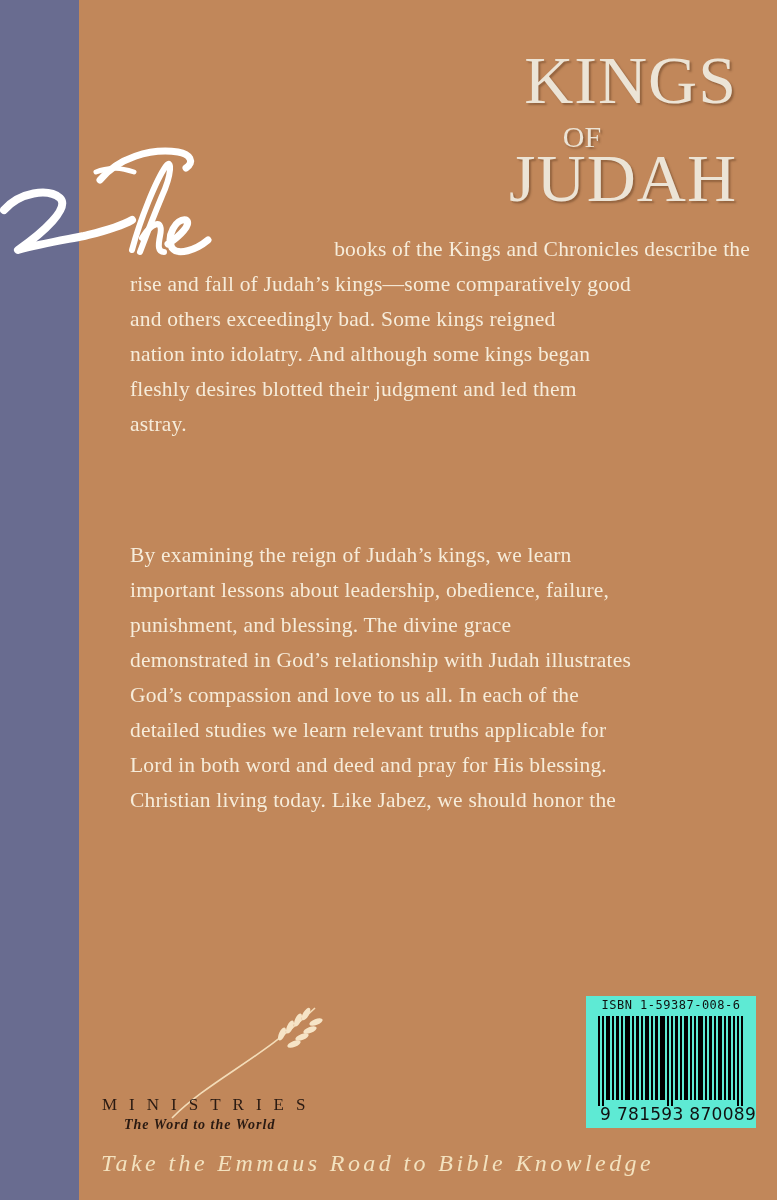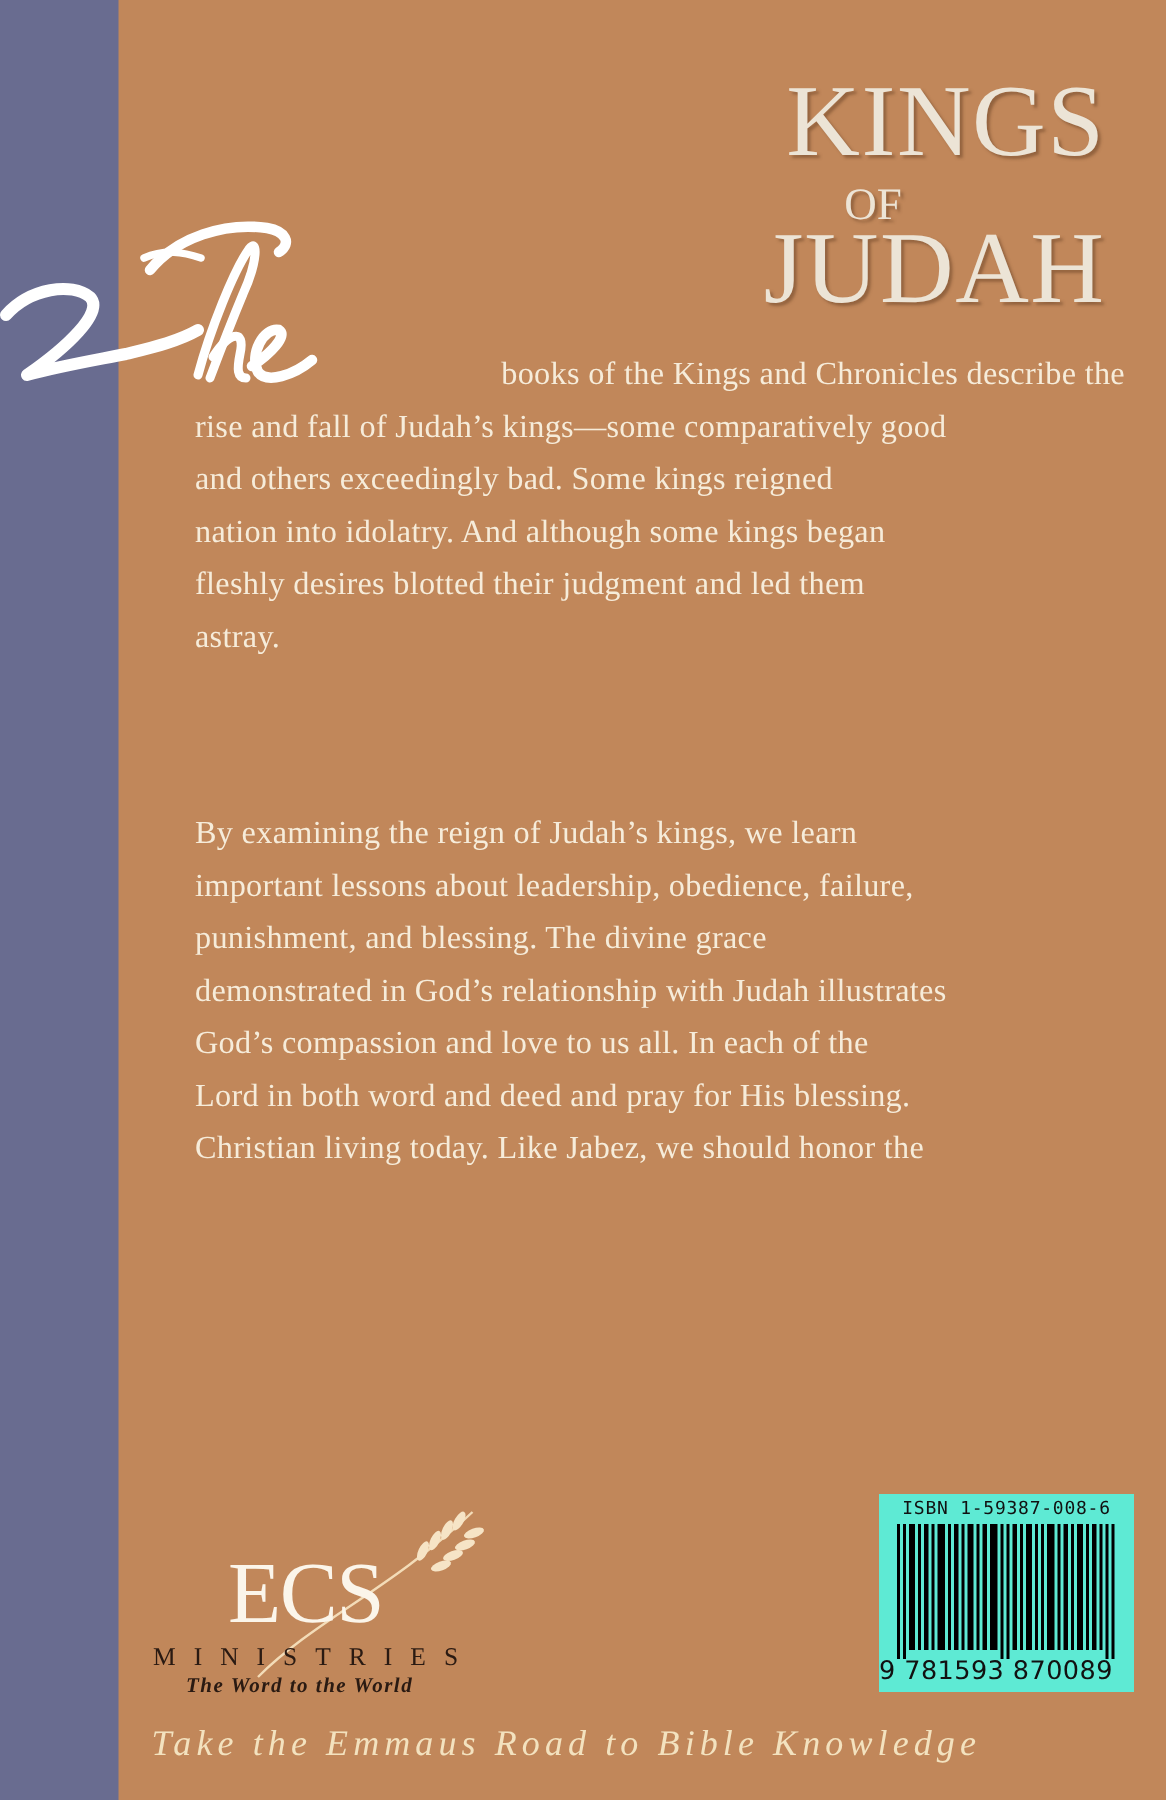--- a/index.html
+++ b/index.html
@@ -60,21 +60,21 @@
       position: absolute; left: 586px; top: 996px; width: 170px; height: 132px;
       background: #5eead4;
     }
     .barcode .isbn {
       position: absolute; left: 0; top: 2px; width: 170px; text-align: center;
       font-family: "DejaVu Sans Mono", monospace; font-size: 12px; color: #111;
       letter-spacing: 0.5px;
     }
     .barcode .bars { position: absolute; left: 12px; top: 20px; }
     .barcode .digits {
-      position: absolute; left: 0; top: 108px; width: 170px; text-align: left;
+      position: absolute; left: 0; top: 108px; width: 170px; text-align: right;
       font-family: "DejaVu Sans", sans-serif; font-size: 17px; color: #111;
       letter-spacing: 0.3px;
     }
     .motto {
       position: absolute; left: 101px; top: 1150px;
       font-family: "Liberation Serif", serif; font-style: italic;
       font-size: 24px; color: #f3e2bf; letter-spacing: 3.4px;
       white-space: nowrap;
     }
   </style>
@@ -112,39 +112,39 @@
   <span class="line">fleshly desires blotted their judgment and led them</span>
   <span class="line">astray.</span>
 </div>
 
 <div class="body-text para2">
   <span class="line">By examining the reign of Judah’s kings, we learn</span>
   <span class="line">important lessons about leadership, obedience, failure,</span>
   <span class="line">punishment, and blessing. The divine grace</span>
   <span class="line">demonstrated in God’s relationship with Judah illustrates</span>
   <span class="line">God’s compassion and love to us all.  In each of the</span>
+  <span class="line">detailed studies we learn relevant truths applicable for</span>
   <span class="line">Lord in both word and deed and pray for His blessing.</span>
   <span class="line">Christian living today. Like Jabez, we should honor the</span>
 </div>
 
 <div class="logo">
   <svg width="240" height="140" viewBox="0 0 240 140">
     <path d="M72 118 C 110 80, 160 60, 215 8" fill="none" stroke="#f3dcb8" stroke-width="1.6"></path>
     <g fill="#f6e4c6">
       <ellipse cx="206" cy="14" rx="3" ry="7" transform="rotate(30 206 14)"></ellipse>
       <ellipse cx="198" cy="20" rx="3" ry="7" transform="rotate(25 198 20)"></ellipse>
       <ellipse cx="190" cy="27" rx="3" ry="7" transform="rotate(25 190 27)"></ellipse>
       <ellipse cx="182" cy="34" rx="3" ry="7" transform="rotate(25 182 34)"></ellipse>
       <ellipse cx="216" cy="22" rx="3" ry="7" transform="rotate(70 216 22)"></ellipse>
       <ellipse cx="210" cy="30" rx="3" ry="7" transform="rotate(70 210 30)"></ellipse>
       <ellipse cx="202" cy="37" rx="3" ry="7" transform="rotate(70 202 37)"></ellipse>
       <ellipse cx="194" cy="44" rx="3" ry="7" transform="rotate(70 194 44)"></ellipse>
     </g>
   </svg>
-  <span class="ecs">ECS</span>
   <span class="ministries">MINISTRIES</span>
   <span class="tagline">The Word to the World</span>
 </div>
 
 <div class="barcode">
   <span class="isbn">ISBN 1-59387-008-6</span>
   <svg class="bars" width="146" height="90" viewBox="0 0 146 90">
     <g fill="#000">
       <rect x="0" y="0" width="2" height="90"></rect>
         <rect x="4" y="0" width="2" height="90"></rect>

